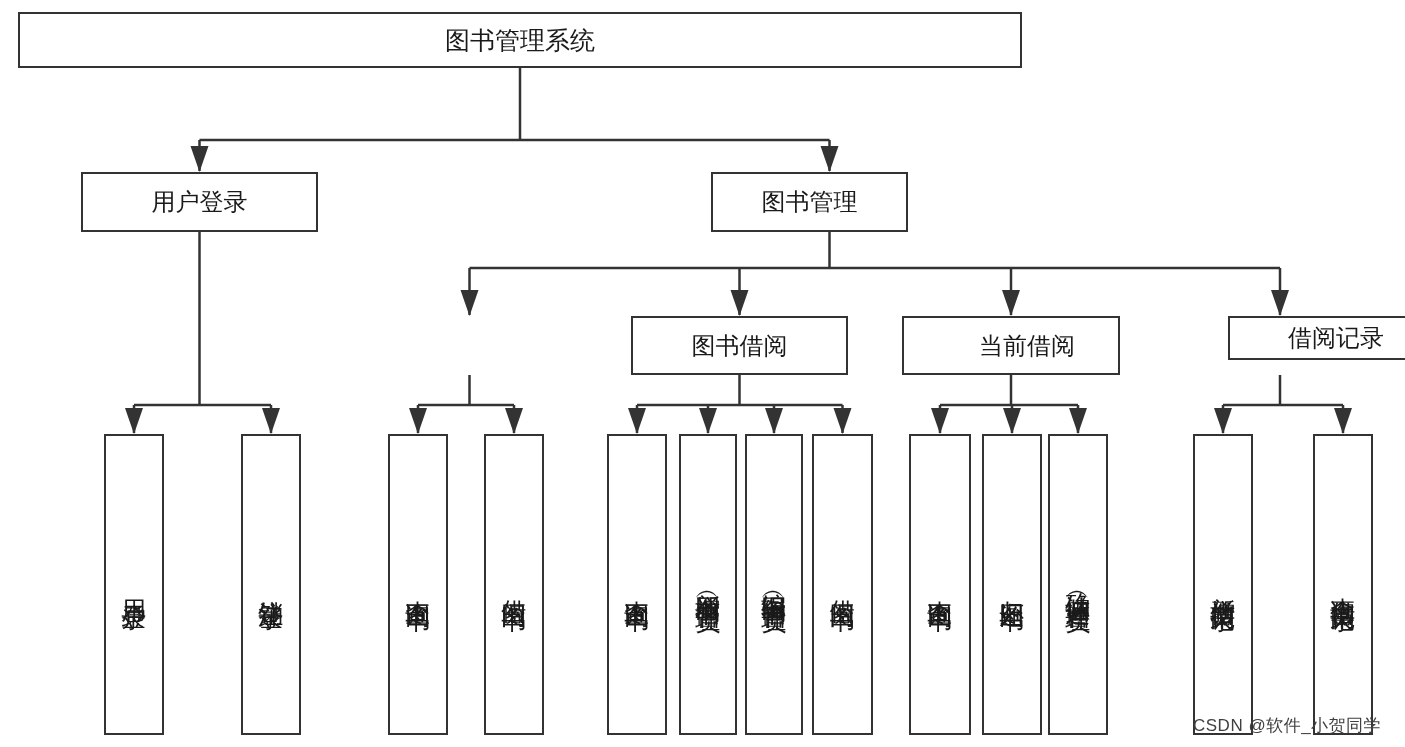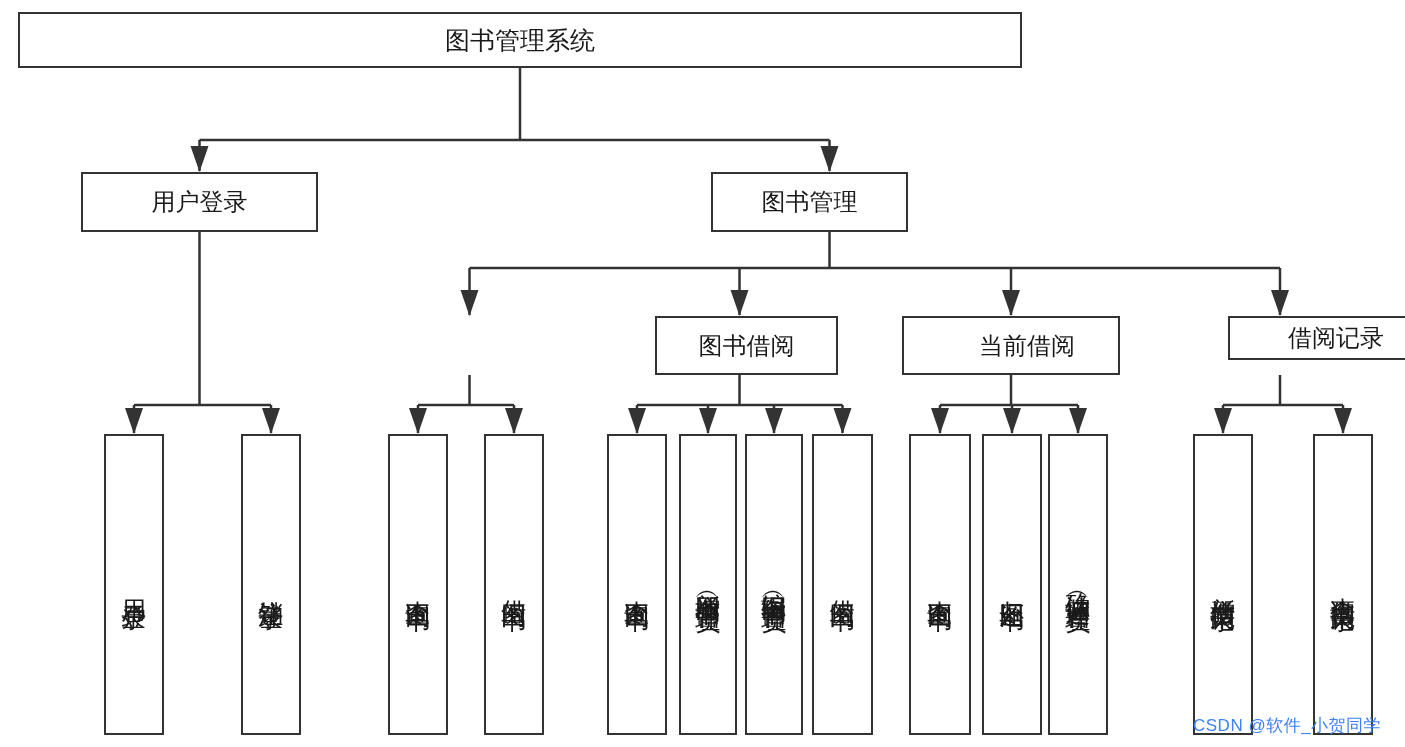--- a/index.html
+++ b/index.html
@@ -58,21 +58,21 @@
     letter-spacing: 2.5px;
     line-height: 1.05;
     white-space: normal;
     max-height: 280px;
   }
   .watermark {
     position: absolute;
     left: 1193px;
     top: 714px;
     font-size: 17px;
-    color: #3b82f6;
+    color: #404040;
     letter-spacing: 0.5px;
     white-space: nowrap;
   }
 </style>
 </head>
 <body>
 
 <div id="canvas">
 
   <svg id="edges" viewBox="0 0 1405 747" xmlns="http://www.w3.org/2000/svg">
@@ -134,21 +134,21 @@
     <span class="label">图书管理系统</span>
   </div>
 
   <div class="node horiz" id="n-user-login" style="left: 81px; top: 172px; width: 237px; height: 60px;">
     <span class="label">用户登录</span>
   </div>
   <div class="node horiz" id="n-book-management" style="left: 711px; top: 172px; width: 197px; height: 60px;">
     <span class="label">图书管理</span>
   </div>
 
-  <div class="node horiz" id="n-book-borrow" style="left: 631px; top: 316px; width: 183px; height: 59px; margin-left: 24px;">
+  <div class="node horiz" id="n-book-borrow" style="left: 631px; top: 316px; width: 217px; height: 59px;">
     <span class="label">图书借阅</span>
   </div>
   <div class="node horiz" id="n-current-borrow" style="left: 902px; top: 316px; width: 218px; height: 59px; padding-left: 32px;">
     <span class="label">当前借阅</span>
   </div>
   <div class="node horiz" id="n-borrow-record" style="left: 1228px; top: 316px; width: 216px; height: 44px;">
     <span class="label">借阅记录</span>
   </div>
 
   <div class="node vert" id="n-leaf-user-login" style="left: 104px; top: 434px; width: 60px; height: 301px;">

